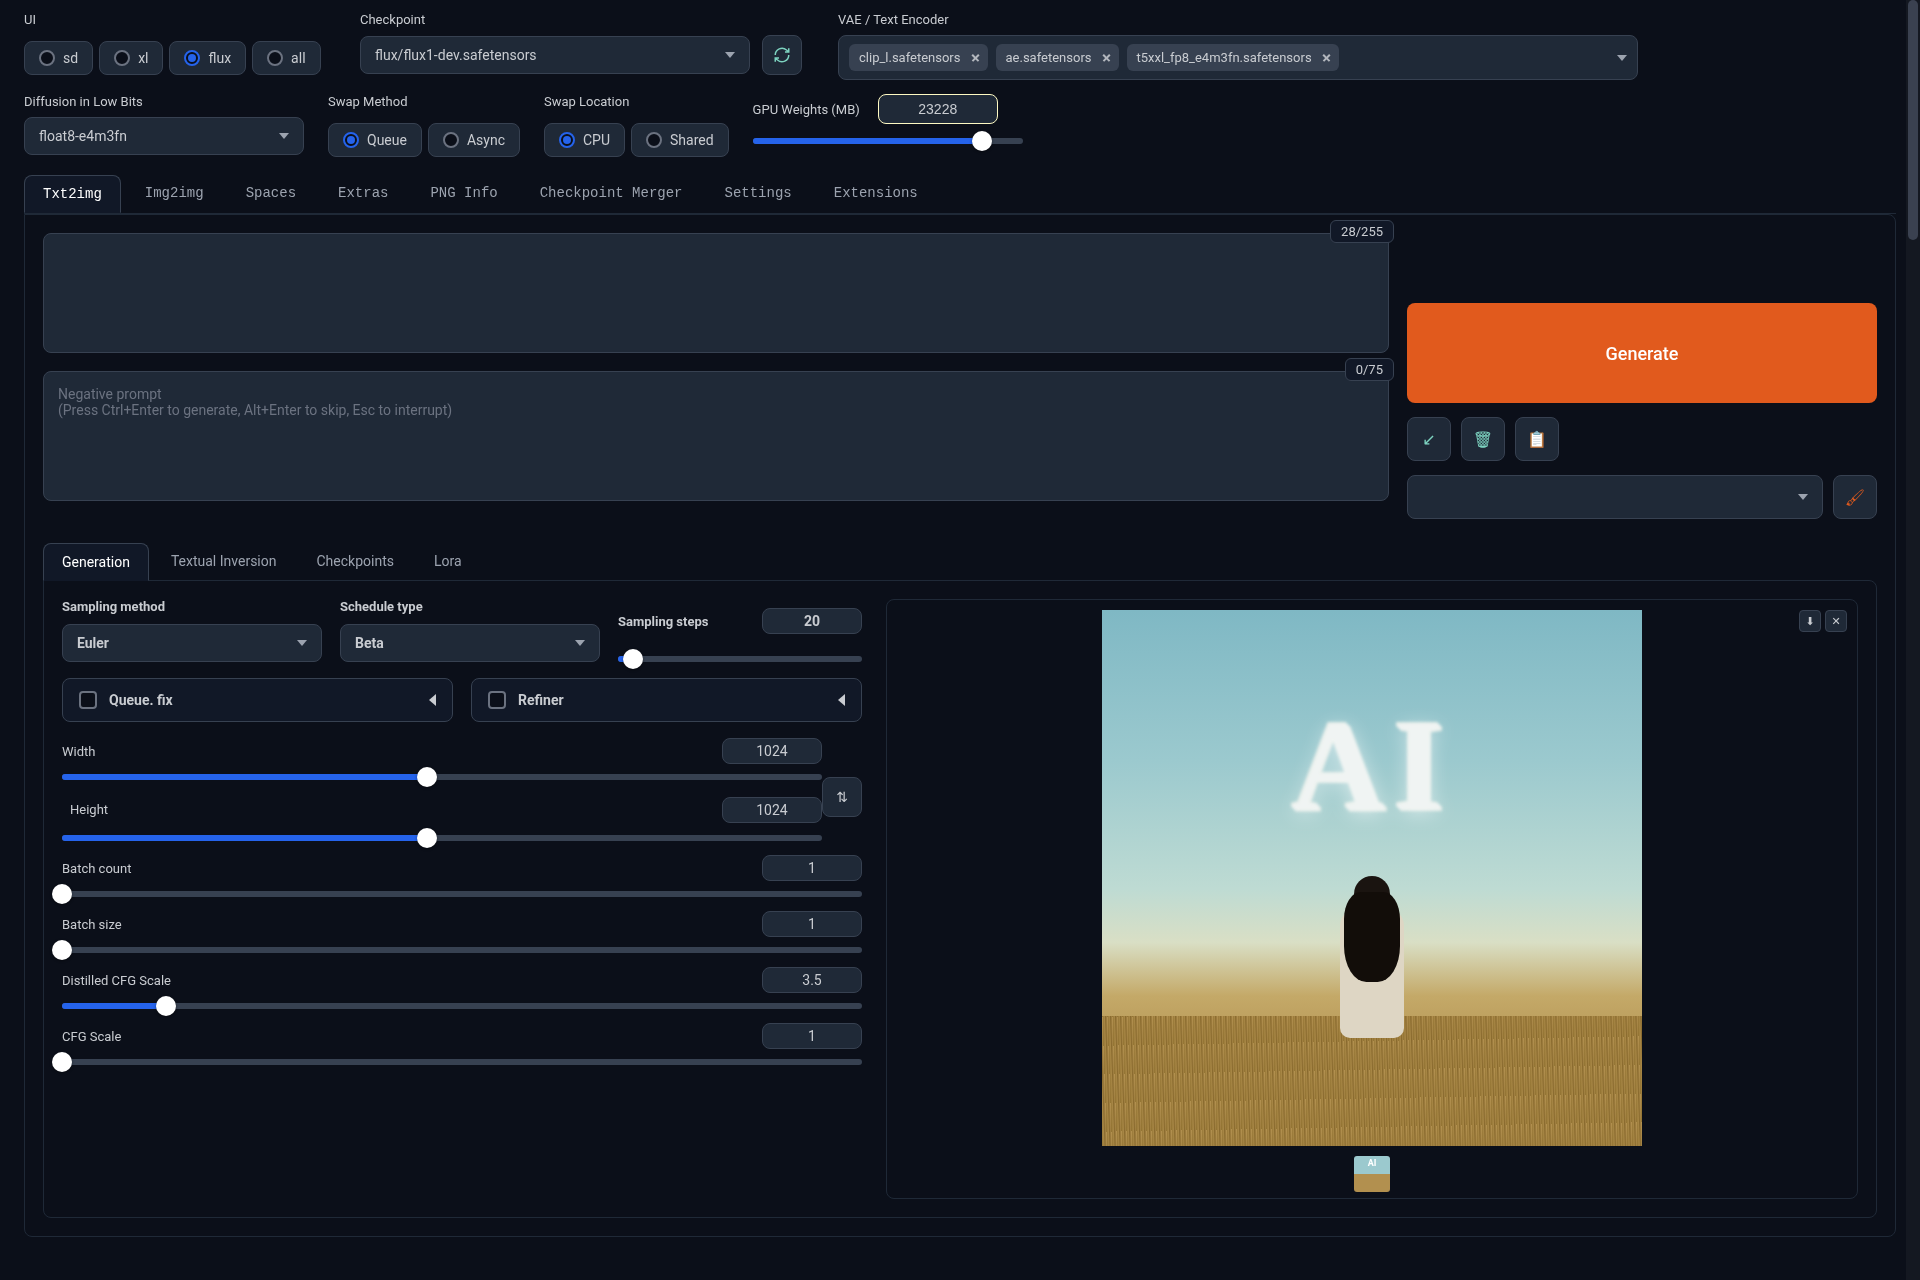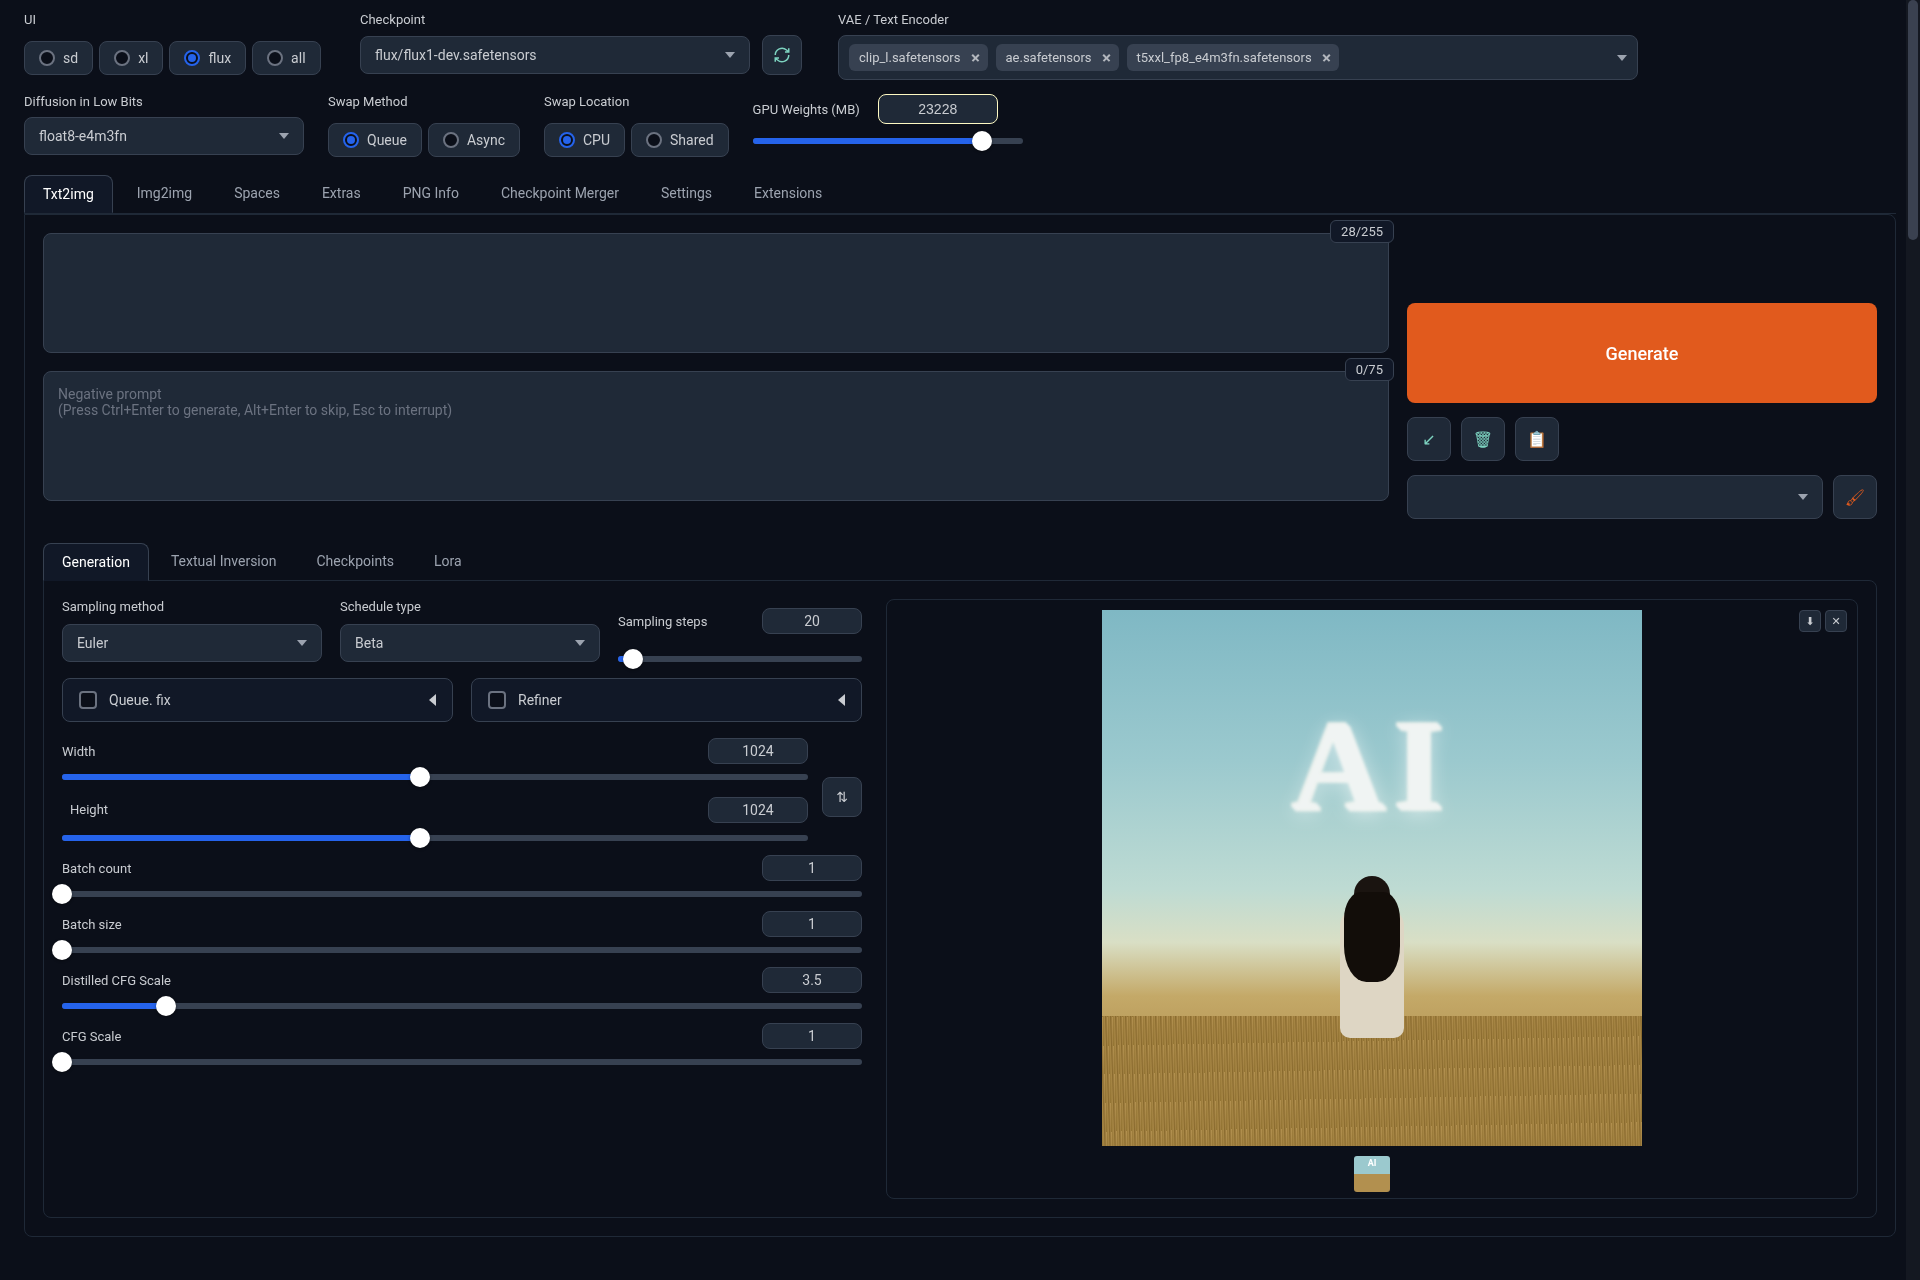--- a/index.html
+++ b/index.html
@@ -135,20 +135,21 @@
     box-shadow: 0 1px 3px rgba(0,0,0,0.4);
   }
 
   
   .tabs { display: flex; gap: 6px; border-bottom: 1px solid #1f2937; }
   .tab {
     padding: 10px 18px;
     color: #9ca3af;
     cursor: pointer;
     border-radius: 8px 8px 0 0;
+    font-family: Liberation Mono, monospace;
   }
   .tab.active {
     color: #fff;
     background: #111827;
     border: 1px solid #374151;
     border-bottom: 1px solid #111827;
   }
 
   .main-panel {
     border: 1px solid #1f2937;
@@ -222,21 +223,21 @@
   .gen-body {
     display: flex; gap: 24px;
     border: 1px solid #1f2937;
     border-radius: 0 8px 8px 8px;
     padding: 18px;
     margin-top: -1px;
   }
   .params { width: 800px; }
   .preview { flex: 1; }
 
-  .param-row { display: flex; gap: 18px; margin-bottom: 16px; align-items: flex-end;}
+  .param-row { display: flex; gap: 18px; margin-bottom: 16px; align-items: flex-end; font-weight: bold;}
   .param-col { display:flex; flex-direction:column; gap:6px; }
   .small-select { width: 250px; }
   .sampling-steps-col { flex: 1; }
 
   .expander {
     flex:1;
     background: #111827;
     border: 1px solid #374151;
     border-radius: 8px;
     padding: 12px 16px;
@@ -252,21 +253,21 @@
     border-right: 7px solid #c9ccd1;
   }
   .cbx {
     width: 18px; height: 18px; border: 2px solid #6b7280; border-radius: 4px;
     background: #0b0f19;
   }
 
   .slider-block { margin-bottom: 14px; }
   .slider-header { display: flex; justify-content: space-between; align-items: center; margin-bottom: 6px;}
   .full-slider .slider-track { width: 100%; }
-  .dims-row { display:flex; gap:14px; align-items:center;justify-content:center; }
+  .dims-row { display:flex; align-items:center;justify-content:center; }
   .dims-left { flex:1; }
   .swap-btn {
     width: 40px; height: 40px;
     background: #1f2937;
     border: 1px solid #374151;
     border-radius: 8px;
     display:flex; align-items:center; justify-content:center;
     cursor:pointer;
   }
 

